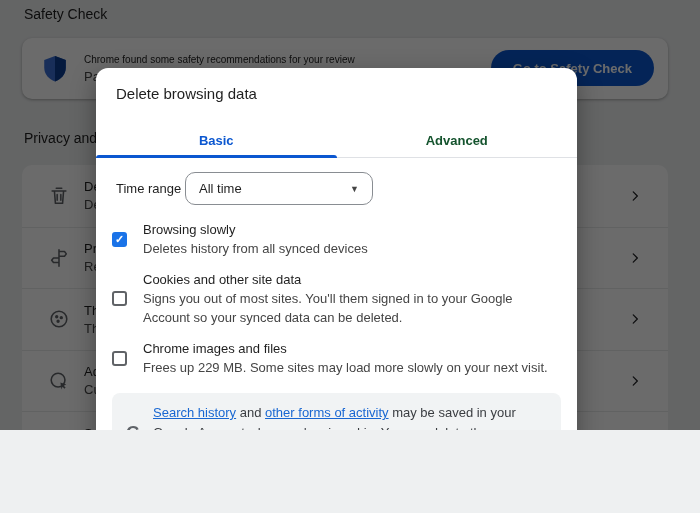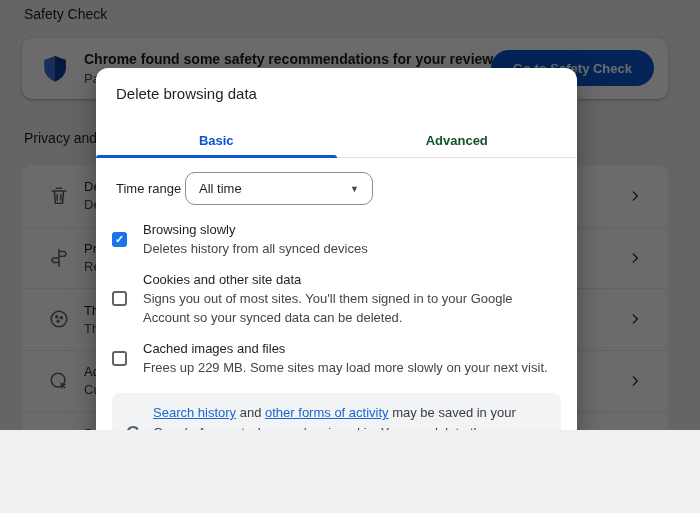--- a/index.html
+++ b/index.html
@@ -6,21 +6,21 @@
   html,body { width:700px; height:513px; overflow:hidden; }
   body { font-family:"Liberation Sans", sans-serif; background:#eef0f1; }
   #stage { position:relative; width:700px; height:430px; overflow:hidden; background:#eef0f1; }
 
   
   .page-heading { position:absolute; left:24px; top:6px; font-size:14px; color:#1f1f1f; }
   .banner { position:absolute; left:22px; top:38px; width:646px; height:61px; background:#fff;
             border-radius:10px; box-shadow:0 1px 3px rgba(0,0,0,.3); display:flex; align-items:center; padding-left:20px; }
   .banner-icon { width:26px; height:28px; flex:0 0 26px; }
   .banner-text { margin-left:16px; }
-  .banner-title { font-size:14px; font-weight:bold; color:#1f1f1f; }
+  .banner-title { font-size:10px; font-weight:normal; color:#1f1f1f; }
   .banner-sub { font-size:13px; color:#474747; margin-top:4px; }
   .banner-btn { position:absolute; right:14px; top:12px; height:36px; padding:0 22px; border:none;
                 border-radius:18px; background:#0b57d0; color:#fff; font-size:13px; font-weight:bold;
                 font-family:inherit; display:flex; align-items:center; }
   .section-heading { position:absolute; left:24px; top:130px; font-size:14px; color:#1f1f1f; }
   .settings-card { position:absolute; left:22px; top:165px; width:646px; height:348px; background:#fff;
                    border-radius:10px 10px 0 0; overflow:hidden; }
   .srow { display:flex; align-items:center; height:61.5px; padding:0 20px 0 26px; border-top:1px solid #e7e9ea; }
   .srow:first-child { border-top:none; }
   .srow .ric { width:22px; height:22px; flex:0 0 22px; }
@@ -218,21 +218,21 @@
         <div class="cb unchecked"></div>
         <div style="max-width:420px">
           <div class="opt-title">Cookies and other site data</div>
           <div class="opt-desc">Signs you out of most sites. You'll them signed in to your Google Account so your synced data can be deleted.</div>
         </div>
       </div>
 
       <div class="opt-row">
         <div class="cb unchecked"></div>
         <div>
-          <div class="opt-title">Cached images and files</div>
+          <div class="opt-title">Chrome images and files</div>
           <div class="opt-desc">Frees up 229 MB. Some sites may load more slowly on your next visit.</div>
         </div>
       </div>
 
       <div class="note-box">
         <span class="g-icon">G</span>
         <span class="note-text"><span class="note-link">Search history</span><span> and </span><span class="note-link">other forms of activity</span><span> may be saved in your Google Account when you're signed in. You can delete them anytime.</span></span>
       </div>
     </div>
 

